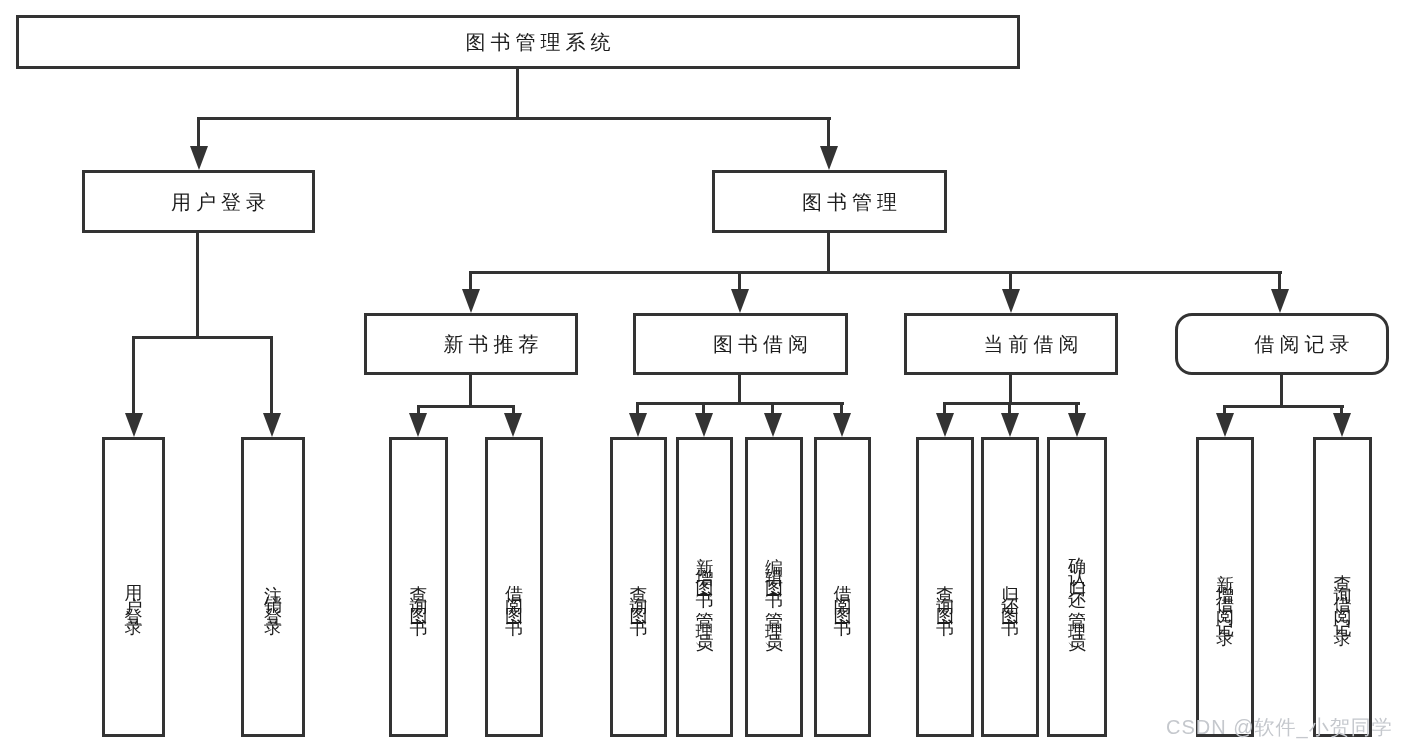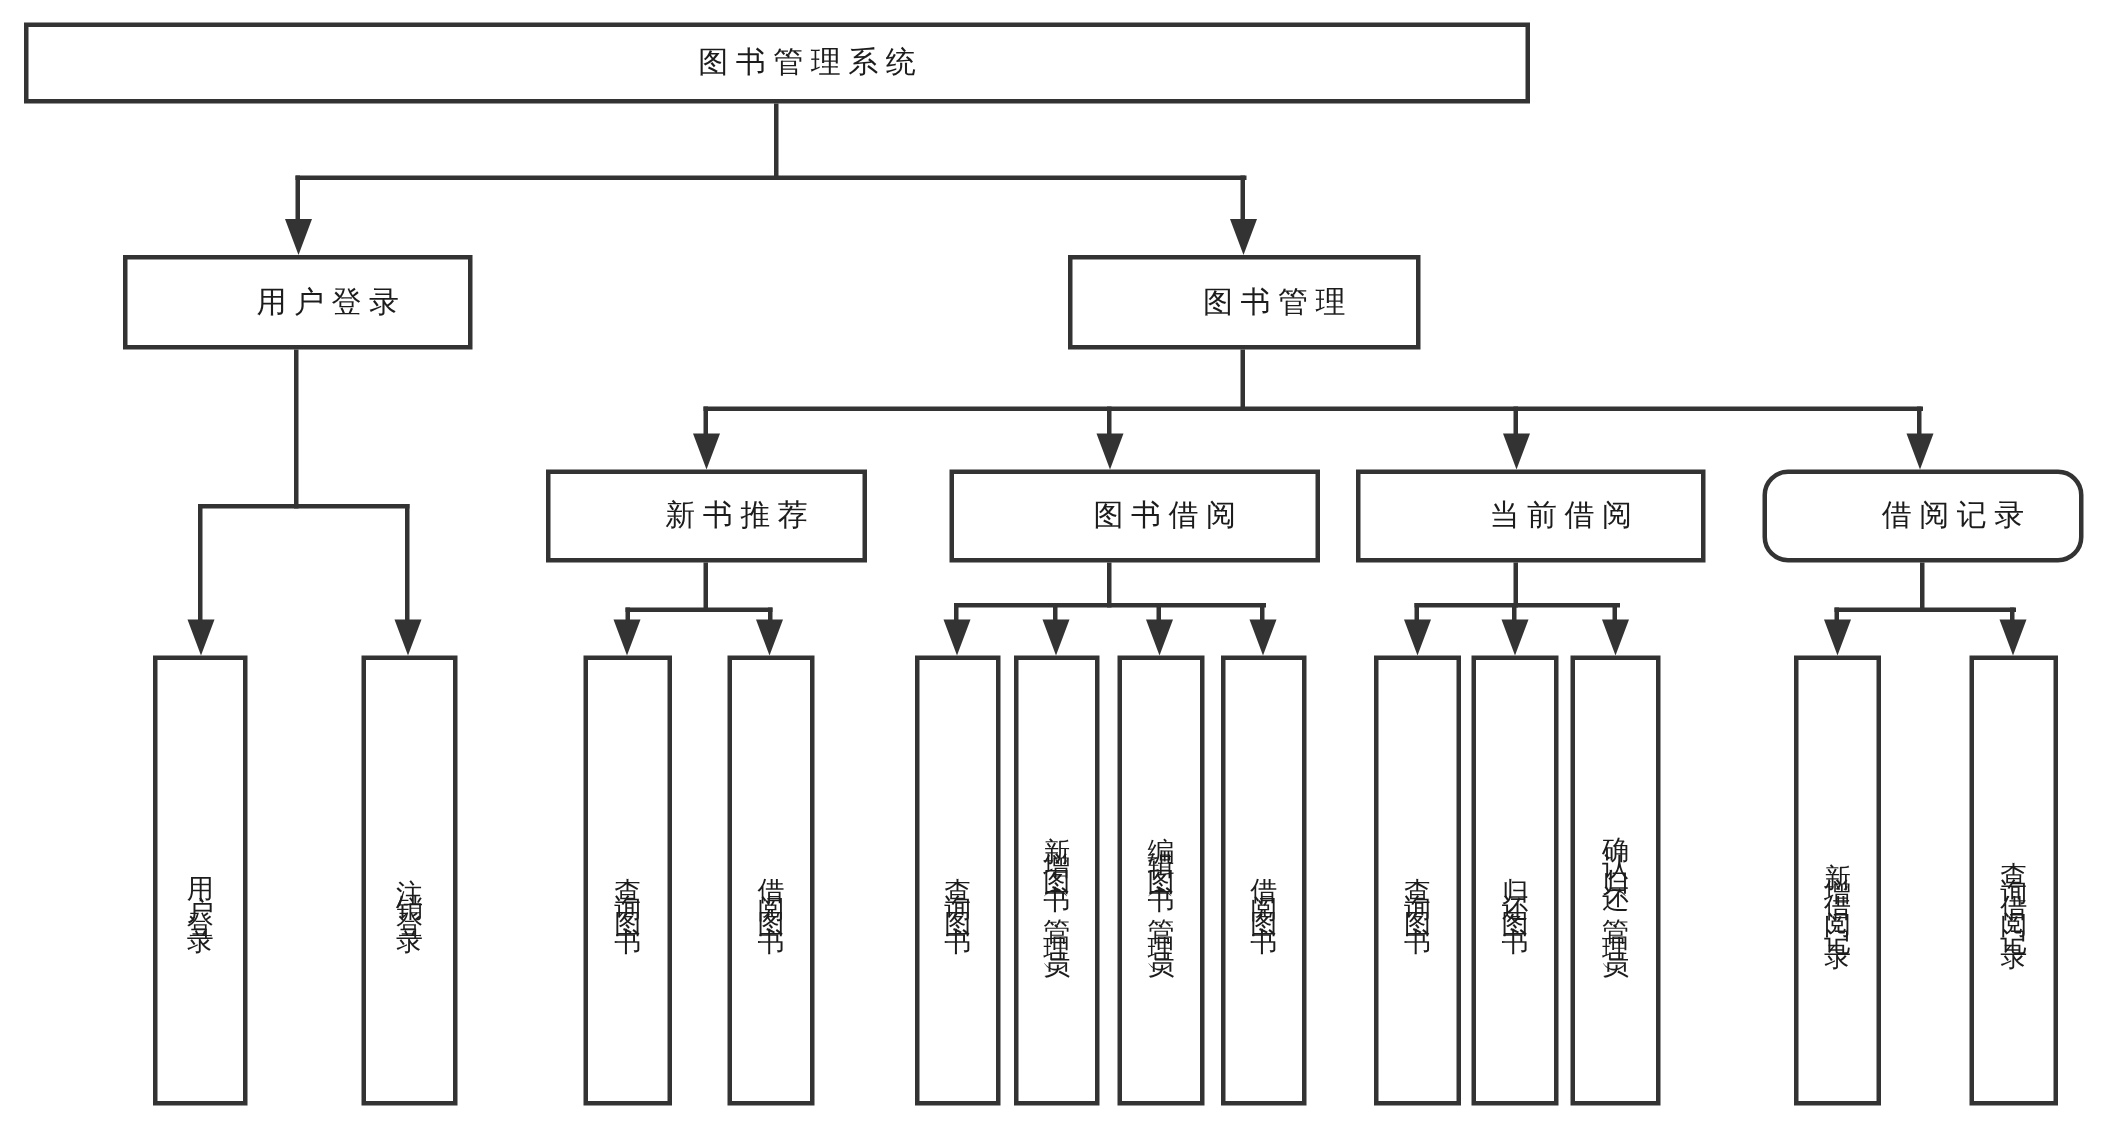--- a/index.html
+++ b/index.html
@@ -81,23 +81,23 @@
 <div class="stage">
 
   <div class="box" style="left:16px;top:15px;width:1004px;height:54px;">图书管理系统</div>
 
   <div class="box" style="left:82px;top:170px;width:233px;height:63px;">用户登录</div>
 
   <div class="box" style="left:364px;top:313px;width:214px;height:62px;">新书推荐</div>
 
   <div class="box" style="left:712px;top:170px;width:235px;height:63px;">图书管理</div>
 
-  <div class="box" style="left:633px;top:313px;width:247px;height:62px;">图书借阅</div>
-
-  <div class="box" style="left:904px;top:313px;width:233px;height:62px;">当前借阅</div>
+  <div class="box" style="left:633px;top:313px;width:215px;height:62px;">图书借阅</div>
+
+  <div class="box" style="left:904px;top:313px;width:214px;height:62px;">当前借阅</div>
 
   <div class="box" style="left:1175px;top:313px;width:214px;height:62px;border-radius:17px;">借阅记录</div>
 
   <div class="leaf" style="left:102px;width:63px;">
     <span class="vtext">用户登录</span>
   </div>
   <div class="leaf" style="left:241px;width:64px;">
     <span class="vtext">注销登录</span>
   </div>
 
@@ -190,14 +190,15 @@
   <div class="vl" style="left:1075px;top:402px;height:15px;"></div>
   <div class="ah" style="left:1068px;top:413px;"></div>
 
   <div class="vl" style="left:1280px;top:375px;height:33px;"></div>
   <div class="hl" style="left:1223px;top:405px;width:121px;"></div>
   <div class="vl" style="left:1223px;top:405px;height:12px;"></div>
   <div class="ah" style="left:1216px;top:413px;"></div>
   <div class="vl" style="left:1340px;top:405px;height:12px;"></div>
   <div class="ah" style="left:1333px;top:413px;"></div>
 
+  <div class="watermark">CSDN @软件_小贺同学</div>
 
 </div>
 
 </body></html>

